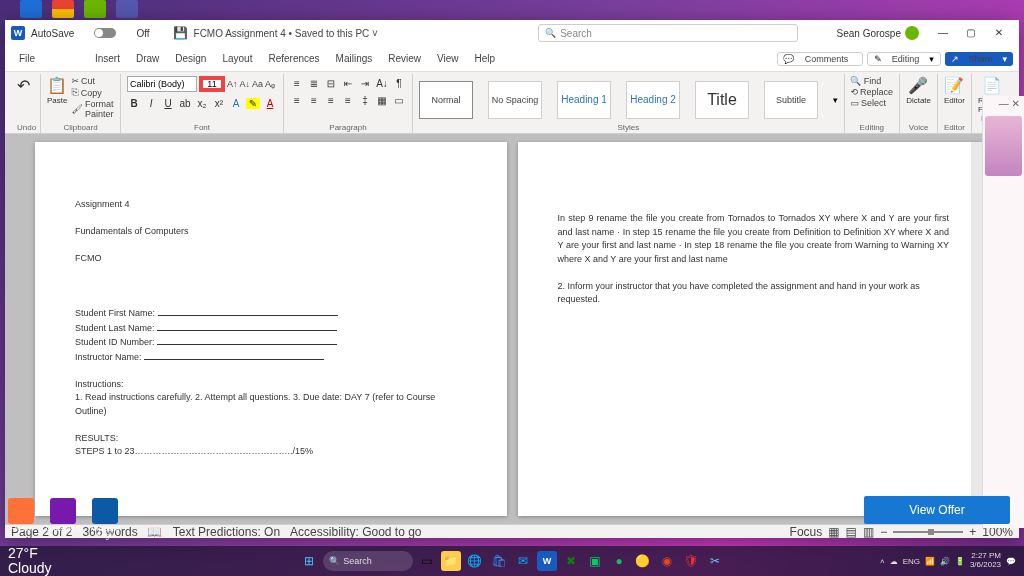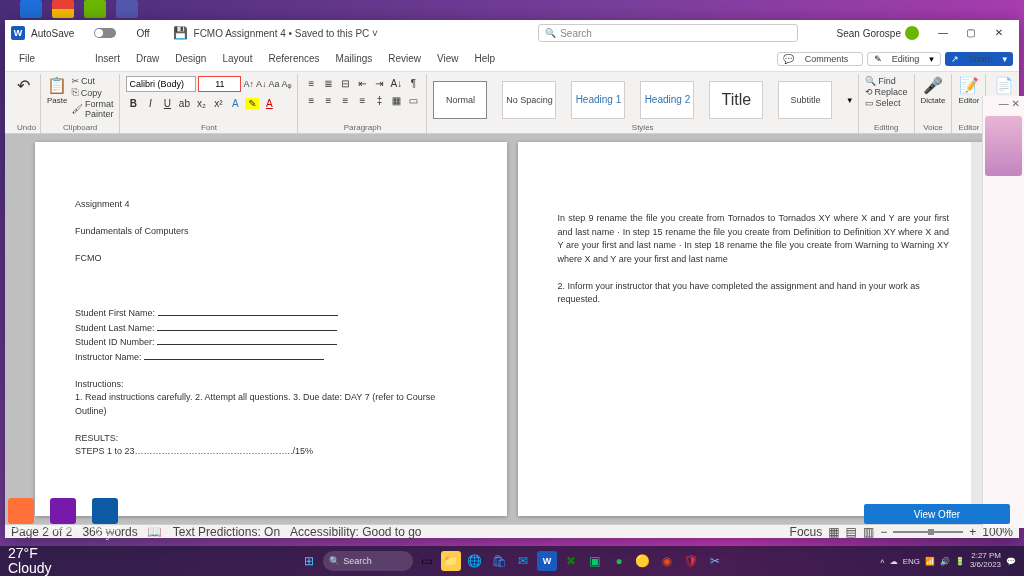--- a/index.html
+++ b/index.html
@@ -38,21 +38,21 @@
 
 
 .ribbon { height: 62px; background: #f3f2f1; display: flex; padding: 2px 6px 0; border-bottom: 1px solid #d0cece; }
 .group { border-right: 1px solid #d0cece; padding: 2px 6px 0; display: flex; flex-direction: column; justify-content: space-between; }
 .group-label { font-size: 8px; color: #666; text-align: center; padding-bottom: 1px; }
 .group-body { display: flex; align-items: flex-start; gap: 4px; flex: 1; }
 .vbtn { display: flex; flex-direction: column; align-items: center; font-size: 8px; color: #333; gap: 1px; }
 .vbtn .ic { font-size: 16px; }
 .small { font-size: 9px; color: #444; display: flex; align-items: center; gap: 2px; }
 .fontsel { width: 70px; height: 16px; border: 1px solid #aaa; font-size: 9px; padding: 0 2px; background: #fff; }
-.sizesel { width: 43px; height: 16px; border: 1px solid #ef4444; font-size: 9px; text-align: center; background: #fff; }
+.sizesel { width: 26px; height: 16px; border: 4px solid #ef4444; font-size: 9px; text-align: center; background: #fff; }
 .fmtrow { display: flex; gap: 3px; margin-top: 2px; }
 .fmtrow span { font-size: 10px; width: 14px; text-align: center; color: #333; }
 .styles { display: flex; gap: 15px; align-items: center; }
 .stylebox { width: 54px; height: 38px; border: 1px solid #d0cece; background: #fff; display: flex; align-items: center; justify-content: center; font-size: 9px; color: #444; }
 .stylebox.sel { border: 1px solid #888; }
 .stylebox.title { font-size: 16px; color: #333; }
 .stylebox.h { color: #2e74b5; font-size: 10px; }
 
 
 .docarea { flex: 1; background: #bfbfbf; overflow: hidden; position: relative; display: flex; gap: 11px; padding: 8px 30px; }
@@ -63,21 +63,21 @@
 .panel-edge { position: absolute; right: 0; top: 96px; width: 42px; bottom: 48px; background: #fdf6f9; border-left: 1px solid #ddd; font-size: 7px; color: #666; padding: 4px 2px; }
 .panel-close { position: absolute; right: 4px; top: 2px; font-size: 10px; }
 
 
 .status { height: 14px; background: #f3f2f1; border-top: 1px solid #d0cece; display: flex; align-items: center; font-size: 12px; color: #444; padding: 0 6px; gap: 10px; }
 .status .right { margin-left: auto; display: flex; align-items: center; gap: 6px; }
 .zoom-slider { width: 70px; height: 2px; background: #888; position: relative; }
 .zoom-slider::after { content: ""; position: absolute; width: 6px; height: 6px; background: #888; top: -2px; left: 35px; }
 
 
-.viewoffer { position: absolute; right: 14px; bottom: 52px; width: 146px; height: 20px; background: #1778d3; color: #fff; font-size: 10px; display: flex; align-items: center; justify-content: center; border-radius: 2px; }
+.viewoffer { position: absolute; right: 14px; bottom: 52px; width: 146px; height: 28px; background: #1778d3; color: #fff; font-size: 12px; display: flex; align-items: center; justify-content: center; border-radius: 2px; }
 
 
 .desktop-icons { position: absolute; top: 498px; left: 4px; display: flex; gap: 8px; }
 .dicon { width: 34px; text-align: center; font-size: 7px; color: #fff; }
 .dicon .box { width: 26px; height: 26px; margin: 0 auto 1px; border-radius: 3px; }
 
 
 .taskbar { position: absolute; bottom: 0; left: 0; right: 0; height: 30px; background: rgba(30,20,50,.75); backdrop-filter: blur(6px); display: flex; align-items: center; padding: 0 8px; }
 .weather { color: #fff; font-size: 14px; line-height: 1.1; }
 .taskcenter { position: absolute; left: 50%; transform: translateX(-50%); display: flex; gap: 4px; align-items: center; }

